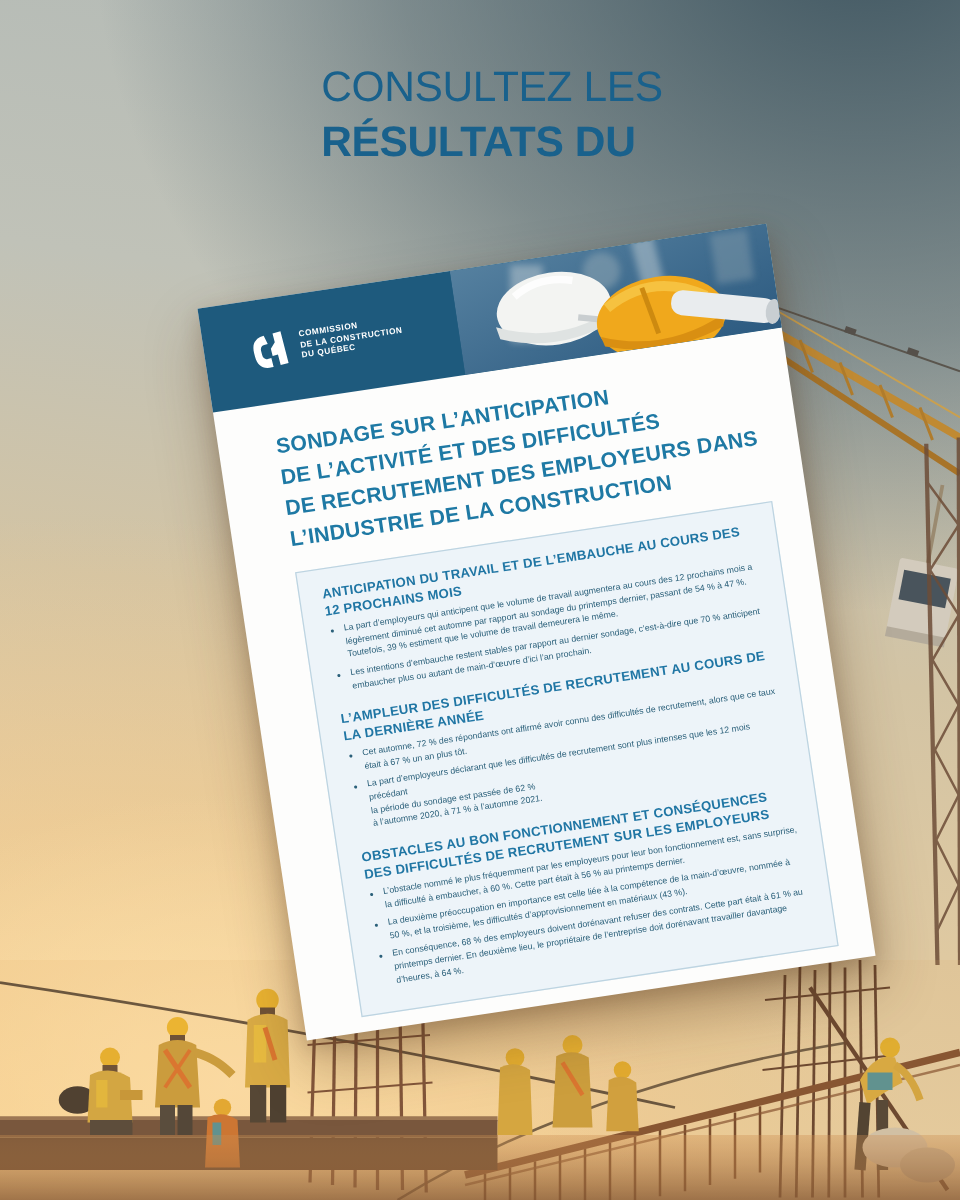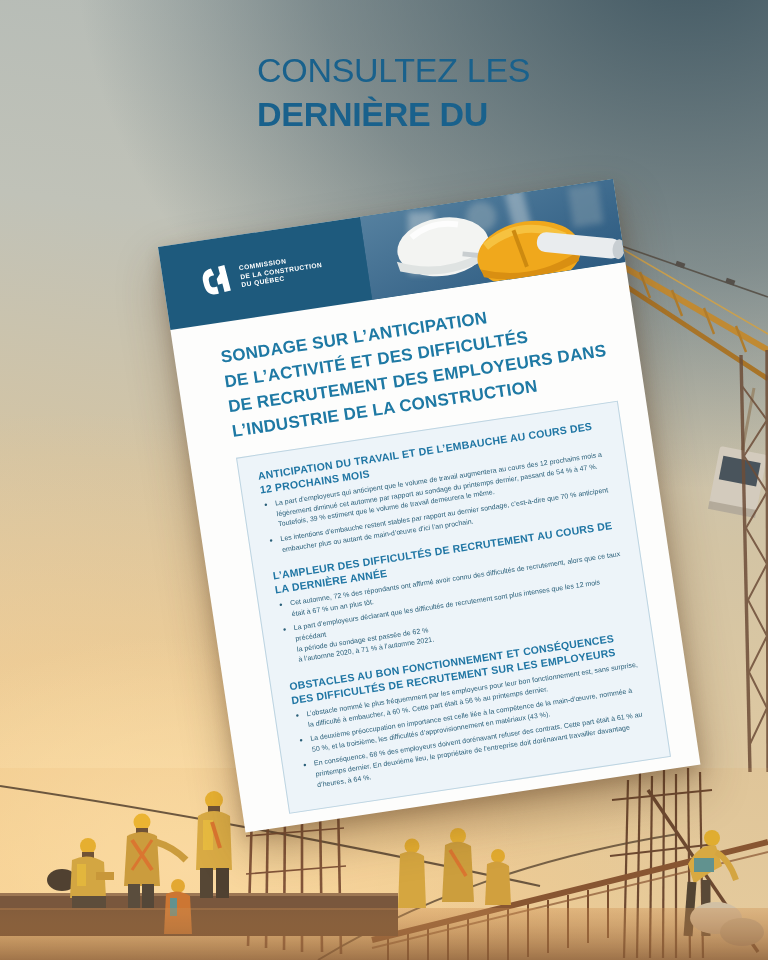--- a/index.html
+++ b/index.html
@@ -174,21 +174,21 @@
       <ellipse cx="716" cy="918" rx="26" ry="16" fill="#cfc3ae"></ellipse>
       <ellipse cx="742" cy="932" rx="22" ry="14" fill="#bfb29b"></ellipse>
     </g>
 
     <rect x="0" y="908" width="768" height="52" fill="url(#under)"></rect>
     <rect x="0" y="768" width="768" height="192" fill="#e8a964" opacity=".12"></rect>
   </svg>
 
   <div class="headline">
     <div class="hl-regular">CONSULTEZ LES</div>
-    <div class="hl-bold">DERNIÈRE DU</div>
+    <div class="hl-bold">RÉSULTATS DU</div>
   </div>
 
   <div class="paper">
 
     <div class="band">
       <div class="band-left">
         <svg width="32" height="38" viewBox="0 0 44 44">
           <g transform="rotate(-6 22 22)" fill="#ffffff">
             <path d="M20 4 C10 4 5 10 5 20 L5 24 C5 34 10 40 20 40 L22 40 L22 30 L18 30 C15 30 13 28 13 24 L13 20 C13 16 15 14 18 14 L22 14 Z"></path>
             <path d="M30 4 L39 4 L39 40 L30 40 L30 28 L24 28 L24 20 L30 14 Z"></path>

